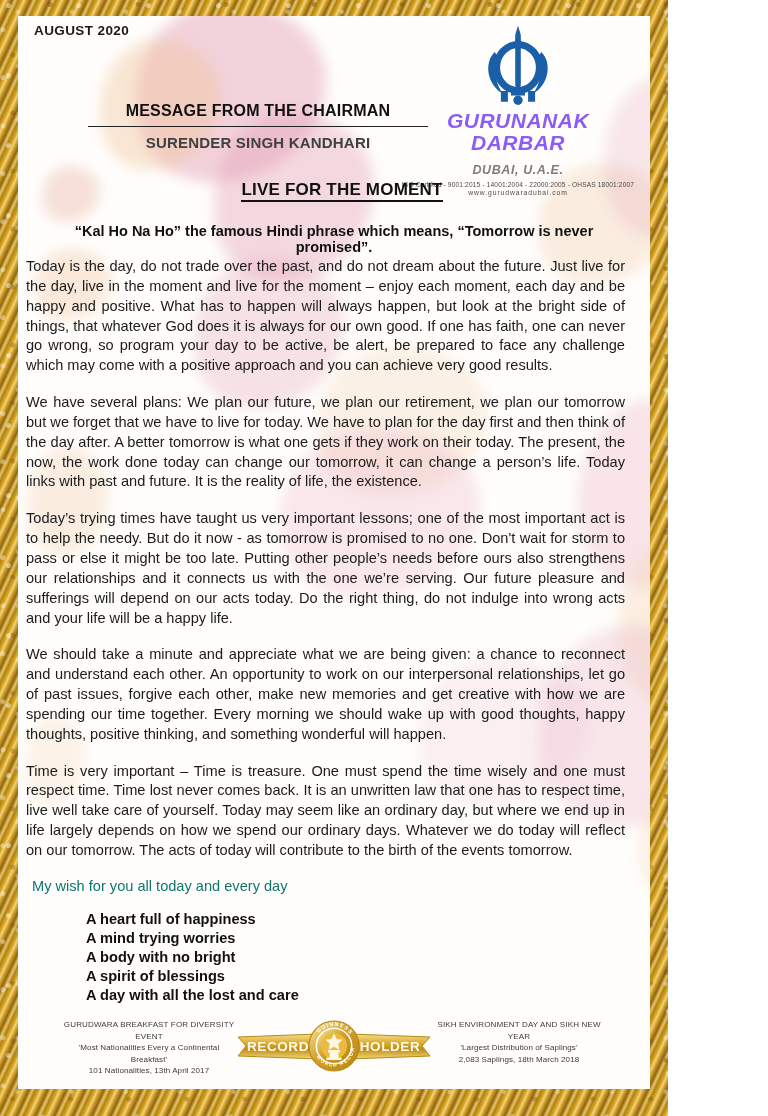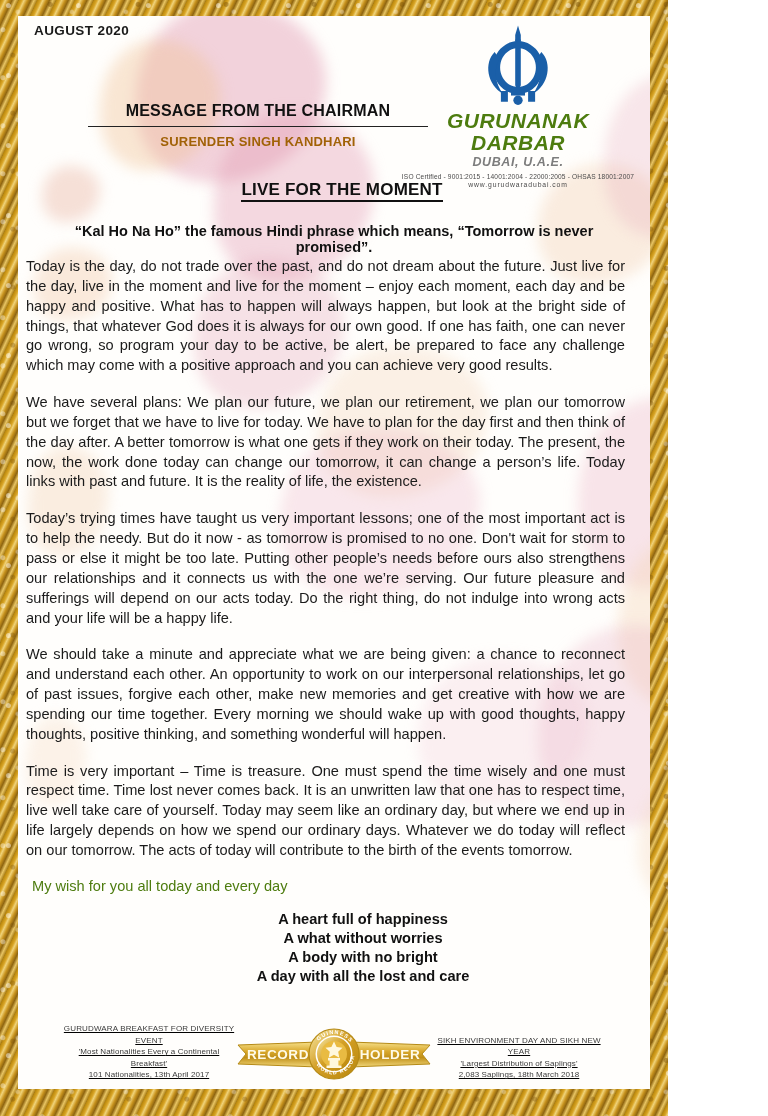--- a/index.html
+++ b/index.html
@@ -96,30 +96,30 @@
   .khanda {
     display: block;
     margin: 0 auto 2px;
   }
   .logo-name {
     font-family: "Liberation Sans", sans-serif;
     font-size: 21px;
     font-weight: bold;
     font-style: italic;
     letter-spacing: .5px;
-    color: #4d7c0f;
+    color: #8b5cf6;
     line-height: 1.05;
   }
   .logo-city {
     font-size: 12.5px;
     font-weight: bold;
     font-style: italic;
     letter-spacing: .6px;
     color: #7d7d7d;
-    margin-top: 1px;
+    margin-top: 9px;
   }
   .logo-iso {
     font-size: 6.6px;
     color: #4a4a4a;
     letter-spacing: .15px;
     margin-top: 4px;
     white-space: nowrap;
   }
   .logo-web {
     font-size: 6.8px;
@@ -140,24 +140,24 @@
     font-weight: bold;
     letter-spacing: .2px;
     color: #111;
   }
   .chairman-rule {
     height: 0;
     border-top: 1.3px solid #222;
     margin: 6px 0 7px;
   }
   .chairman-name {
-    font-size: 13px;
+    font-size: 15px;
     font-weight: bold;
     letter-spacing: .2px;
-    color: #a16207;
+    color: #404040;
   }
 
   .headline {
     position: absolute;
     left: 0;
     right: 0;
     top: 164px;
     text-align: center;
     font-size: 17px;
     font-weight: bold;
@@ -192,48 +192,47 @@
     font-size: 14.6px;
     line-height: 1.36;
     color: #1b1b1b;
     text-align: justify;
     margin: 0 15px 17px 0;
     font-weight: 400;
   }
 
   .wish-intro {
     font-size: 14.6px;
-    color: #4d7c0f;
+    color: #0f766e;
     margin: 4px 0 12px 6px;
   }
   .wish-list {
     margin-top: 16px;
-    text-align: center;
+    text-align: left;
     padding-left: 60px;
   }
   .wish-line {
     font-size: 14.6px;
     font-weight: bold;
     color: #111;
     line-height: 1.30;
   }
 
   
   .footer {
     position: absolute;
     left: 0;
     right: 0;
     bottom: 8px;
     height: 62px;
     display: flex;
-    align-items: flex-end;
+    align-items: flex-start;
     justify-content: space-between;
     padding: 0 44px;
     box-sizing: border-box;
-    text-decoration: underline;
   }
   .foot-col {
     width: 248px;
     text-align: center;
     color: #3a3a3a;
     font-size: 8px;
     line-height: 1.45;
     letter-spacing: .1px;
   }
   .foot-col .l1 { letter-spacing: .15px; }
@@ -316,22 +315,23 @@
       <div class="body-wrap">
         <p class="para">Today is the day, do not trade over the past, and do not dream about the future. Just live for the day, live in the moment and live for the moment – enjoy each moment, each day and be happy and positive. What has to happen will always happen, but look at the bright side of things, that whatever God does it is always for our own good. If one has faith, one can never go wrong, so program your day to be active, be alert, be prepared to face any challenge which may come with a positive approach and you can achieve very good results.</p>
         <p class="para">We have several plans: We plan our future, we plan our retirement, we plan our tomorrow but we forget that we have to live for today. We have to plan for the day first and then think of the day after. A better tomorrow is what one gets if they work on their today. The present, the now, the work done today can change our tomorrow, it can change a person’s life. Today links with past and future. It is the reality of life, the existence.</p>
         <p class="para">Today’s trying times have taught us very important lessons; one of the most important act is to help the needy. But do it now - as tomorrow is promised to no one. Don't wait for storm to pass or else it might be too late. Putting other people’s needs before ours also strengthens our relationships and it connects us with the one we’re serving. Our future pleasure and sufferings will depend on our acts today. Do the right thing, do not indulge into wrong acts and your life will be a happy life.</p>
         <p class="para">We should take a minute and appreciate what we are being given: a chance to reconnect and understand each other. An opportunity to work on our interpersonal relationships, let go of past issues, forgive each other, make new memories and get creative with how we are spending our time together. Every morning we should wake up with good thoughts, happy thoughts, positive thinking, and something wonderful will happen.</p>
         <p class="para">Time is very important – Time is treasure. One must spend the time wisely and one must respect time. Time lost never comes back. It is an unwritten law that one has to respect time, live well take care of yourself. Today may seem like an ordinary day, but where we end up in life largely depends on how we spend our ordinary days. Whatever we do today will reflect on our tomorrow. The acts of today will contribute to the birth of the events tomorrow.</p>
 
         <div class="wish-intro">My wish for you all today and every day</div>
         <div class="wish-list">
           <div class="wish-line">A heart full of happiness</div>
-          <div class="wish-line">A what without worries</div>
+          <div class="wish-line">A mind trying worries</div>
           <div class="wish-line">A body with no bright</div>
+          <div class="wish-line">A spirit of blessings</div>
           <div class="wish-line">A day with all the lost and care</div>
         </div>
       </div>
 
       <div class="footer">
 
         <div class="foot-col">
           <div class="l1">GURUDWARA BREAKFAST FOR DIVERSITY EVENT</div>
           <div>'Most Nationalities Every a Continental Breakfast'</div>
           <div>101 Nationalities, 13th April 2017</div>

